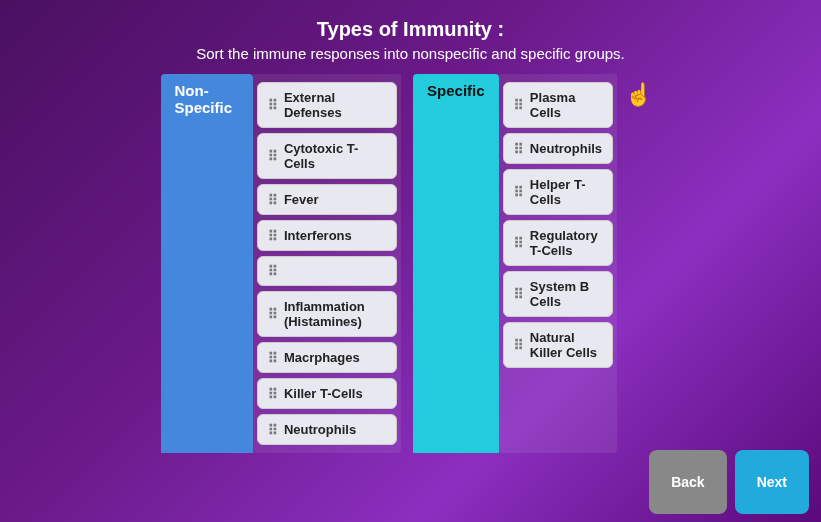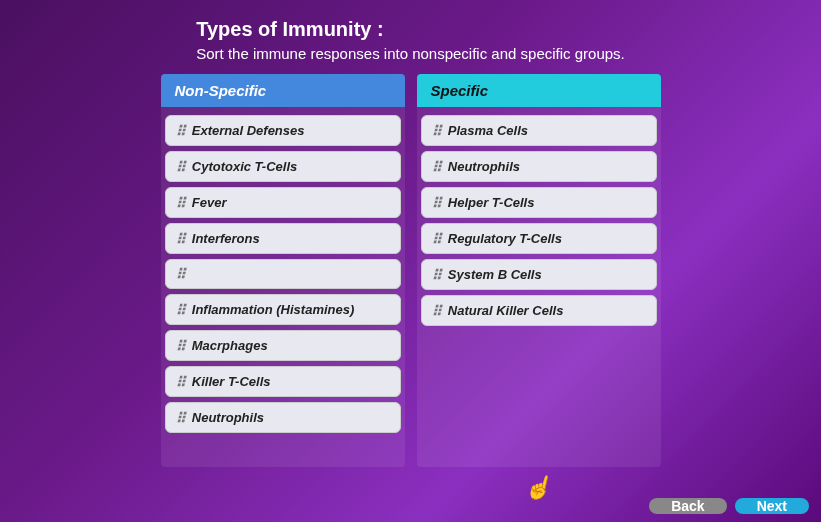--- a/index.html
+++ b/index.html
@@ -9,20 +9,21 @@
       height: 522px;
       background: linear-gradient(135deg, #4a1060 0%, #6b1a8a 40%, #8b2fc0 70%, #5a0a7a 100%);
       font-family: 'Arial', sans-serif;
       overflow: hidden;
       display: flex;
       flex-direction: column;
       align-items: center;
     }
 
     .header {
+      text-align: center;
       padding: 18px 20px 12px;
       color: white;
     }
 
     .header-title {
       font-size: 20px;
       font-weight: bold;
       margin-bottom: 4px;
     }
 
@@ -35,23 +36,22 @@
       display: flex;
       gap: 12px;
       padding: 0 30px;
       width: 100%;
       max-width: 560px;
     }
 
     .column {
       flex: 1;
       display: flex;
-      flex-direction: column;
+      flex-direction: row;
       gap: 0;
-      font-style: italic;
     }
 
     .column-header {
       padding: 8px 14px;
       font-size: 15px;
       font-weight: bold;
       color: white;
       border-radius: 4px 4px 0 0;
     }
 
@@ -117,22 +117,22 @@
 
     .bottom-buttons {
       position: absolute;
       bottom: 8px;
       right: 12px;
       display: flex;
       gap: 8px;
     }
 
     .btn {
-      padding: 0 22px;
-      border-radius: 16px;
+      padding: 24px 22px;
+      border-radius: 8px;
       font-size: 14px;
       font-weight: bold;
       cursor: pointer;
       border: none;
     }
 
     .btn-back {
       background: #888;
       color: white;
     }

